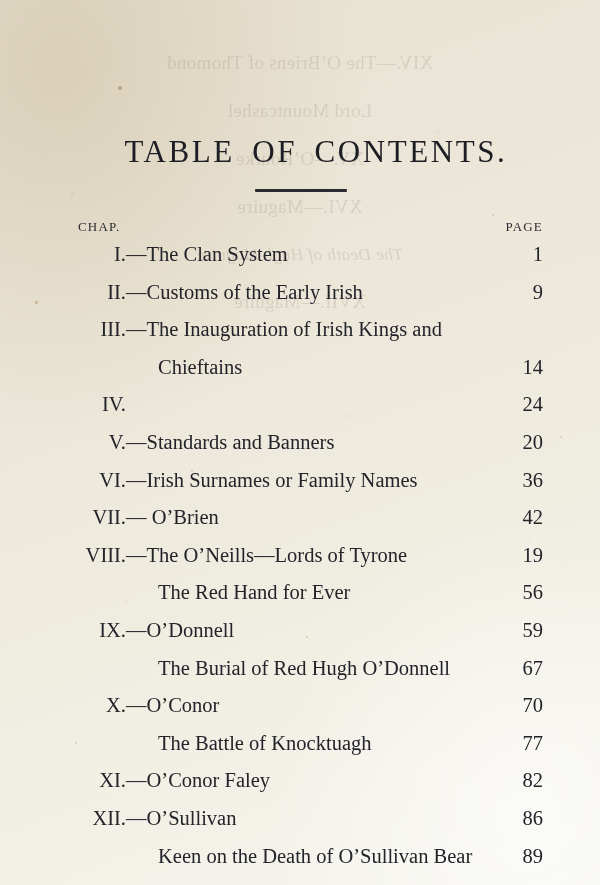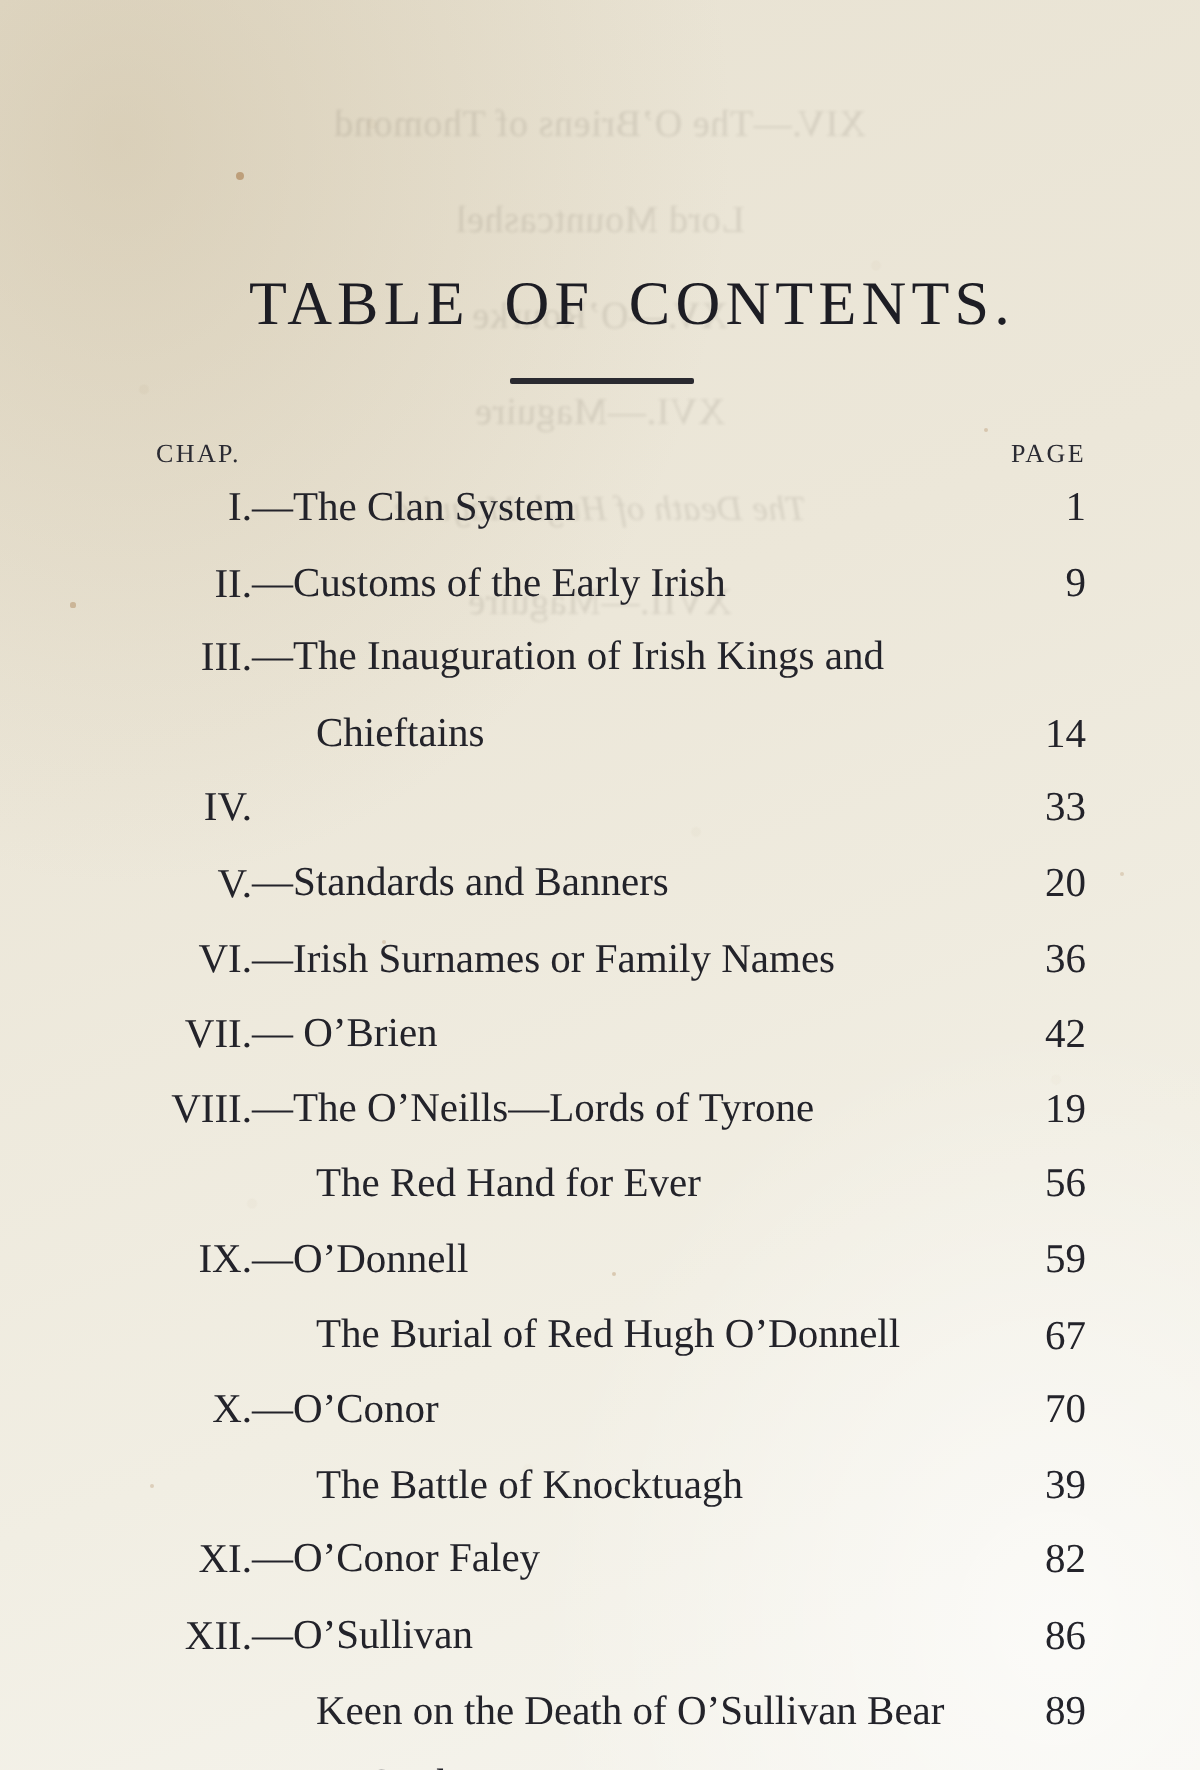--- a/index.html
+++ b/index.html
@@ -207,21 +207,21 @@
       </div>
       <div class="row cont">
         <span class="num"></span>
         <span class="title">Chieftains</span>
         <span class="leaders" style="left: 0px; width: 600px;"></span>
         <span class="pageno">14</span>
       </div>
       <div class="row">
         <span class="num">IV.</span>
         <span class="leaders" style="left: 0px; width: 600px;"></span>
-        <span class="pageno">33</span>
+        <span class="pageno">24</span>
       </div>
       <div class="row">
         <span class="num">V.</span>
         <span class="title">—Standards and Banners</span>
         <span class="leaders" style="left: 0px; width: 600px;"></span>
         <span class="pageno">20</span>
       </div>
       <div class="row">
         <span class="num">VI.</span>
         <span class="title">—Irish Surnames or Family Names</span>
@@ -261,21 +261,21 @@
       <div class="row">
         <span class="num">X.</span>
         <span class="title">—O’Conor</span>
         <span class="leaders" style="left: 0px; width: 600px;"></span>
         <span class="pageno">70</span>
       </div>
       <div class="row sub">
         <span class="num"></span>
         <span class="title">The Battle of Knocktuagh</span>
         <span class="leaders" style="left: 0px; width: 600px;"></span>
-        <span class="pageno">39</span>
+        <span class="pageno">77</span>
       </div>
       <div class="row">
         <span class="num">XI.</span>
         <span class="title">—O’Conor Faley</span>
         <span class="leaders" style="left: 0px; width: 600px;"></span>
         <span class="pageno">82</span>
       </div>
       <div class="row">
         <span class="num">XII.</span>
         <span class="title">—O’Sullivan</span>

